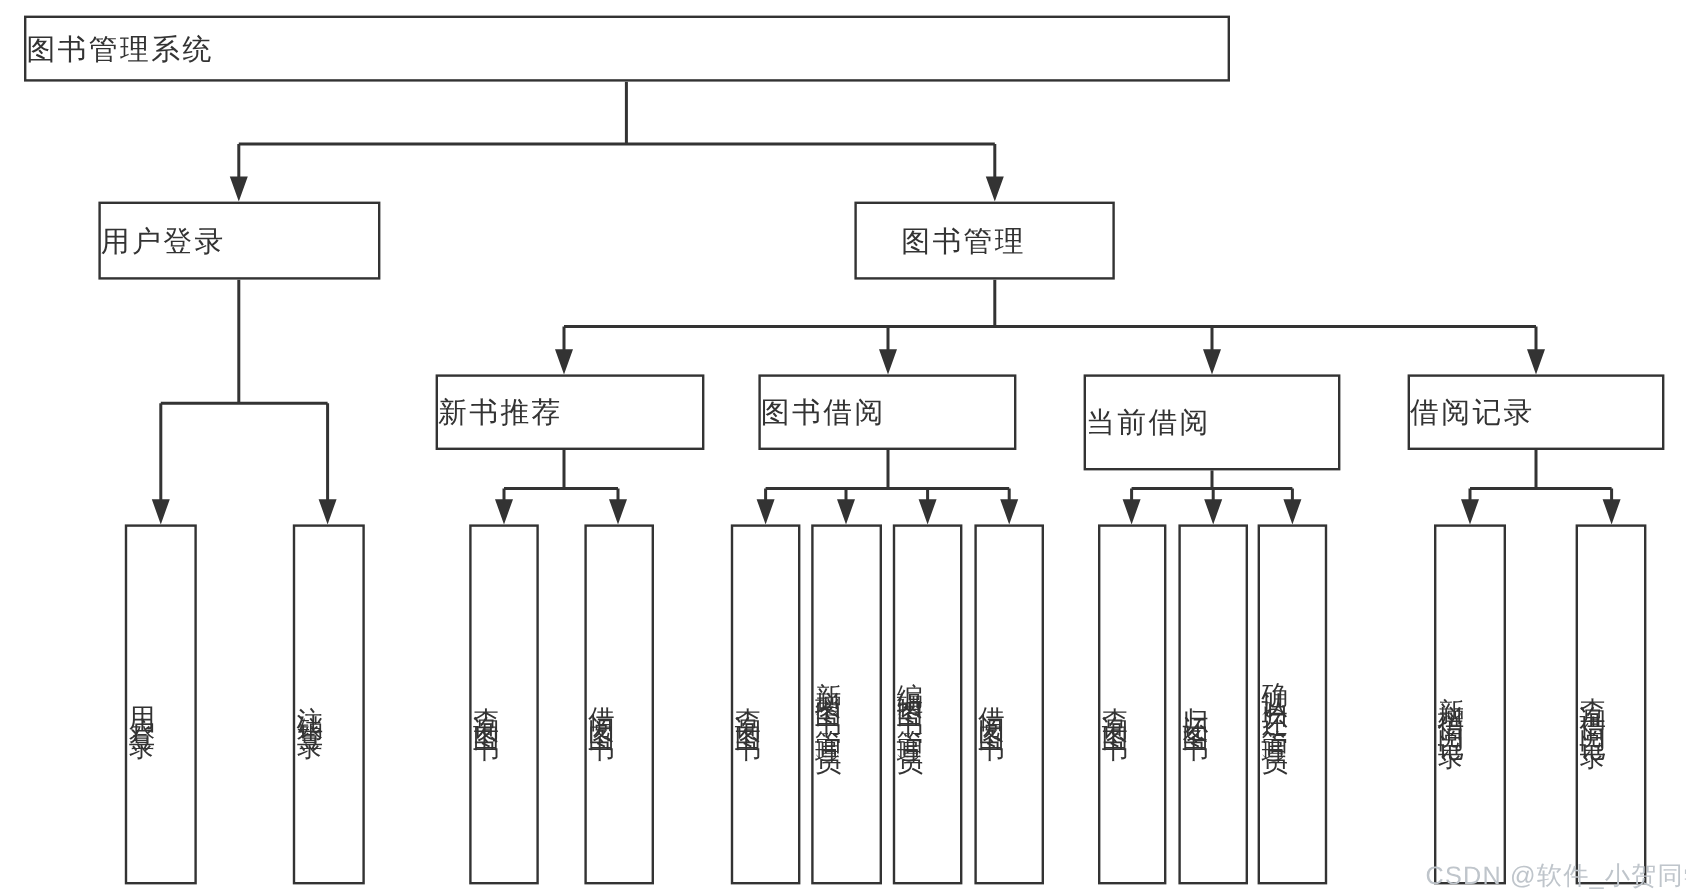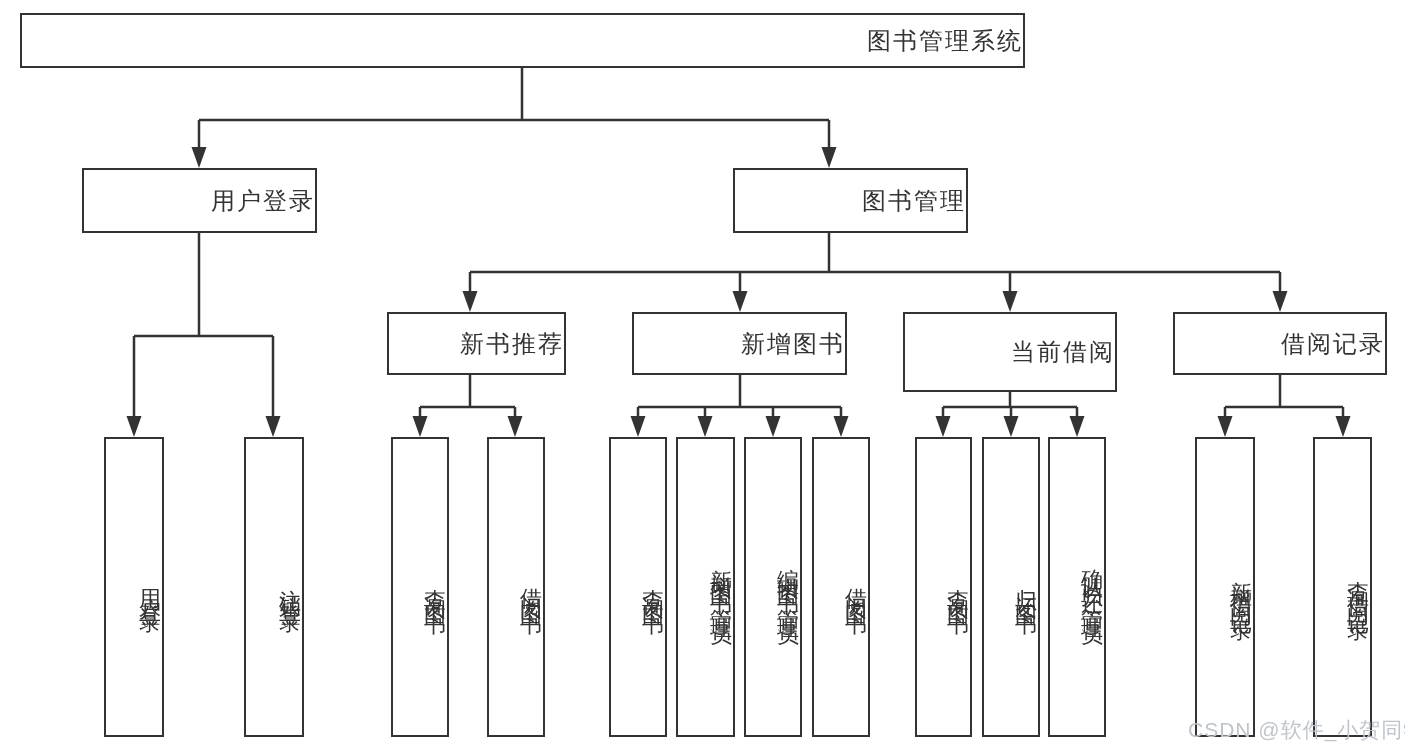--- a/index.html
+++ b/index.html
@@ -10,21 +10,21 @@
     font-family:"Liberation Sans","DejaVu Sans",sans-serif;
     overflow:hidden;
   }
   svg.wires{position:absolute;left:0;top:0;width:1405px;height:747px;}
   svg.wires path.line{fill:none;stroke:var(--line,#333333);stroke-width:2.5;}
   svg.wires path.head{fill:var(--line,#333333);stroke:none;}
   .box{
     position:absolute;box-sizing:border-box;
     border:2.5px solid var(--line,#333333);
     background:#ffffff;
-    display:flex;align-items:center;justify-content:flex-end;
+    display:flex;align-items:center;justify-content:flex-start;
     color:var(--text,#333333);
   }
   .h-label{font-size:24px;letter-spacing:2px;white-space:nowrap;}
   .leaf .v-label{
     writing-mode:vertical-rl;
     text-orientation:mixed;
     font-size:22px;
     letter-spacing:8px;
     line-height:1.1;
     white-space:nowrap;
@@ -87,29 +87,29 @@
     "></path>
   </svg>
 
   <div class="box" style="left:20px;top:13px;width:1005px;height:55px;">
     <span class="h-label">图书管理系统</span>
   </div>
 
   <div class="box" style="left:82px;top:168px;width:235px;height:65px;">
     <span class="h-label">用户登录</span>
   </div>
-  <div class="box" style="left:733px;top:168px;width:235px;height:65px;">
+  <div class="box" style="left:712px;top:168px;width:217px;height:65px;padding-left:37px;">
     <span class="h-label">图书管理</span>
   </div>
 
-  <div class="box" style="left:363px;top:312px;width:179px;height:63px;margin-left:24px;">
+  <div class="box" style="left:363px;top:312px;width:224px;height:63px;">
     <span class="h-label">新书推荐</span>
   </div>
   <div class="box" style="left:632px;top:312px;width:215px;height:63px;">
-    <span class="h-label">新增图书</span>
+    <span class="h-label">图书借阅</span>
   </div>
   <div class="box" style="left:903px;top:312px;width:214px;height:80px;">
     <span class="h-label">当前借阅</span>
   </div>
   <div class="box" style="left:1173px;top:312px;width:214px;height:63px;">
     <span class="h-label">借阅记录</span>
   </div>
 
   <div class="box leaf" style="left:104px;top:437px;width:60px;height:300px;">
     <span class="v-label">用户登录</span>

